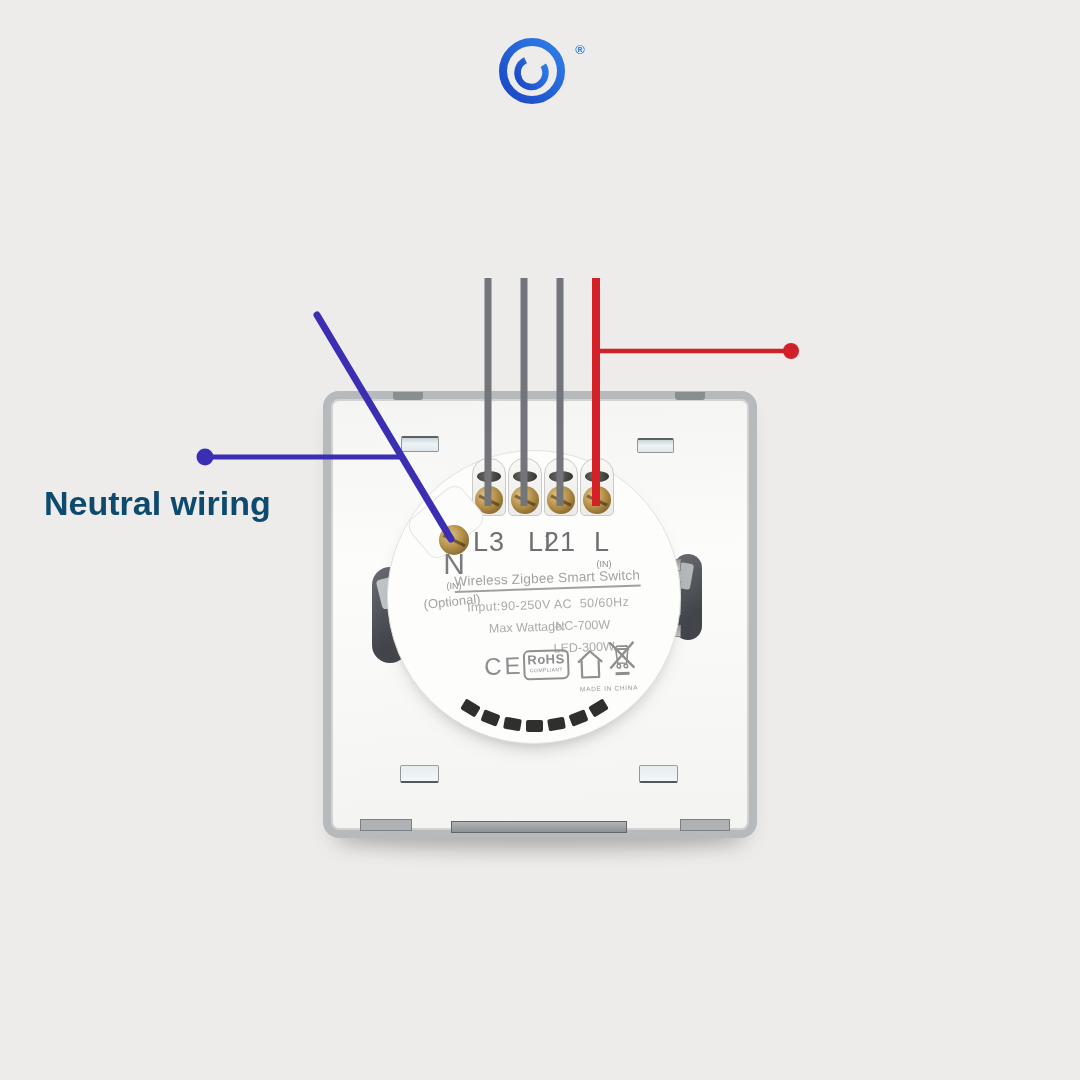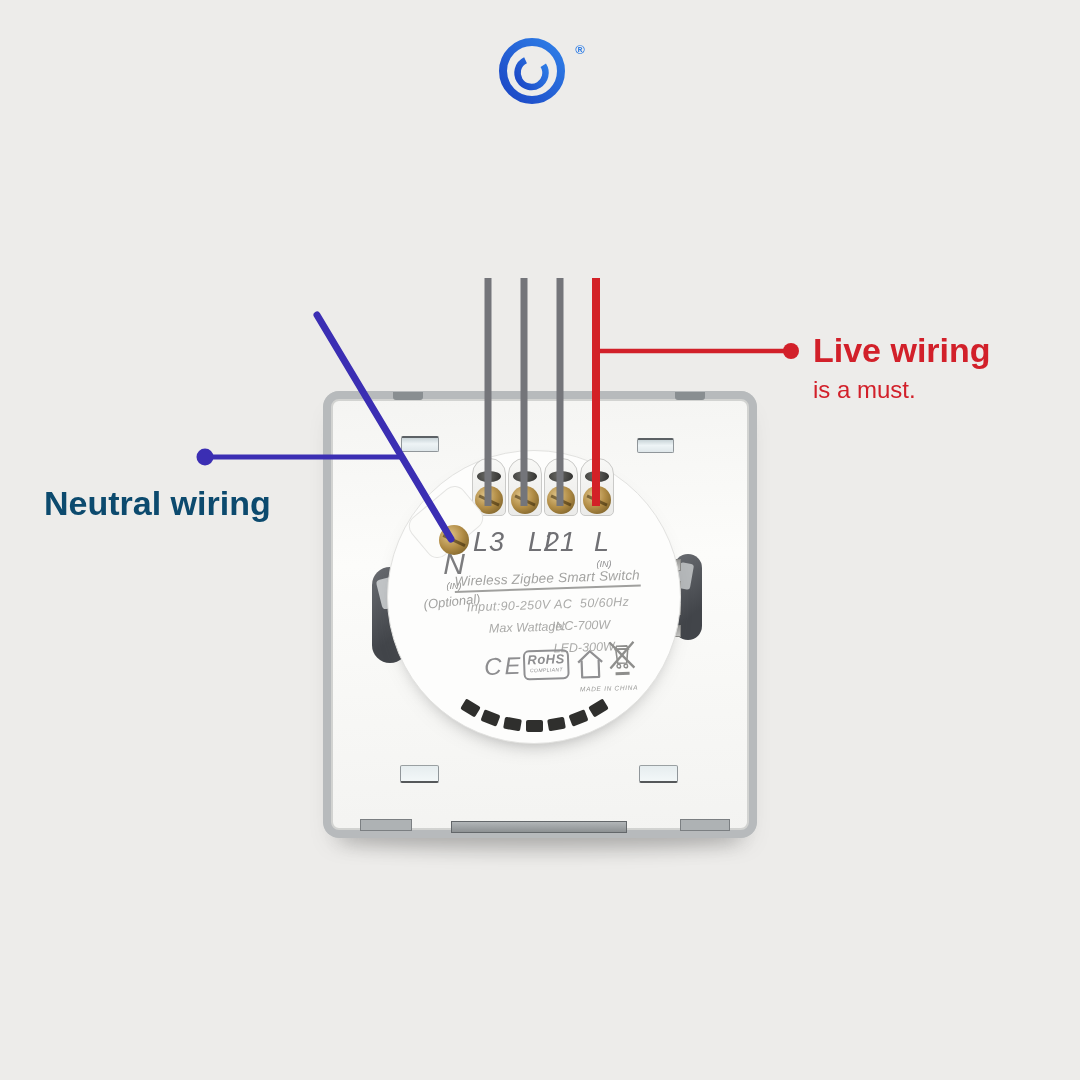--- a/index.html
+++ b/index.html
@@ -49,21 +49,21 @@
   .clip-l::after{content:"";position:absolute;left:7px;top:11px;width:19px;height:30px;background:#c2c5c7;
     border-radius:4px;transform:rotate(-14deg);}
   .clip-r{left:351px;top:163px;width:28px;height:86px;border-radius:14px;}
   .clip-r::after{content:"";position:absolute;left:4px;top:9px;width:14px;height:26px;background:#b5b8ba;
     border-radius:3px;transform:rotate(10deg);}
   .vent{position:absolute;width:14px;height:12px;box-sizing:border-box;
     background:linear-gradient(#9c9c9a,#c9c9c7);border:1px solid #8a8a88;}
 
   
   .module{position:absolute;left:64px;top:59px;width:294px;height:294px;border-radius:50%;box-sizing:border-box;
-    background:#fdfdfc;border:1px solid #e2e2e0;box-shadow:0 10px 18px -10px rgba(90,90,90,0.5);font-style:italic;}
+    background:#fdfdfc;border:1px solid #e2e2e0;box-shadow:0 10px 18px -10px rgba(90,90,90,0.5);}
 
   .term-cell{position:absolute;top:7px;width:34px;height:58px;box-sizing:border-box;
     background:linear-gradient(#f8f8f6,#ebebe9);border:1px solid #cacac8;border-radius:16px 16px 5px 5px;}
   .screw-top{position:absolute;left:4px;top:12px;width:24px;height:11px;border-radius:50%;
     background:radial-gradient(circle at 40% 40%,#6a6a66,#2e2e2c);}
   .brass{position:absolute;border-radius:50%;overflow:hidden;
     background:radial-gradient(circle at 36% 34%,#e0c488,#b18c45 48%,#67511f 100%);}
   .brass::after{content:"";position:absolute;left:10%;top:45%;width:80%;height:11%;
     background:rgba(40,25,0,0.5);transform:rotate(25deg);}
   .term-cell .brass{left:2px;top:27px;width:28px;height:28px;}
@@ -232,22 +232,18 @@
       <line x1="524" y1="278" x2="524" y2="506" stroke="#74757a" stroke-width="7"></line>
       <line x1="560" y1="278" x2="560" y2="506" stroke="#74757a" stroke-width="7"></line>
       <line x1="596" y1="278" x2="596" y2="506" stroke="#d32127" stroke-width="8"></line>
       <line x1="598" y1="351" x2="786" y2="351" stroke="#d2202a" stroke-width="4.5"></line>
       <circle cx="791" cy="351" r="8" fill="#d2202a"></circle>
       <line x1="317" y1="315" x2="451" y2="539" stroke="#3b2eb3" stroke-width="7" stroke-linecap="round"></line>
       <line x1="206" y1="457" x2="403" y2="457" stroke="#3b2eb3" stroke-width="5"></line>
       <circle cx="205" cy="457" r="8.5" fill="#3b2eb3"></circle>
     </svg>
 
-    <div class="callout callout-live">
-      <div class="callout-title">Live wiring</div>
-      <div class="callout-sub">is a must.</div>
-    </div>
     <div class="callout callout-neutral">
       <div class="callout-title">Neutral wiring</div>
     </div>
   </div>
 
 </div>
 
 </body></html>

